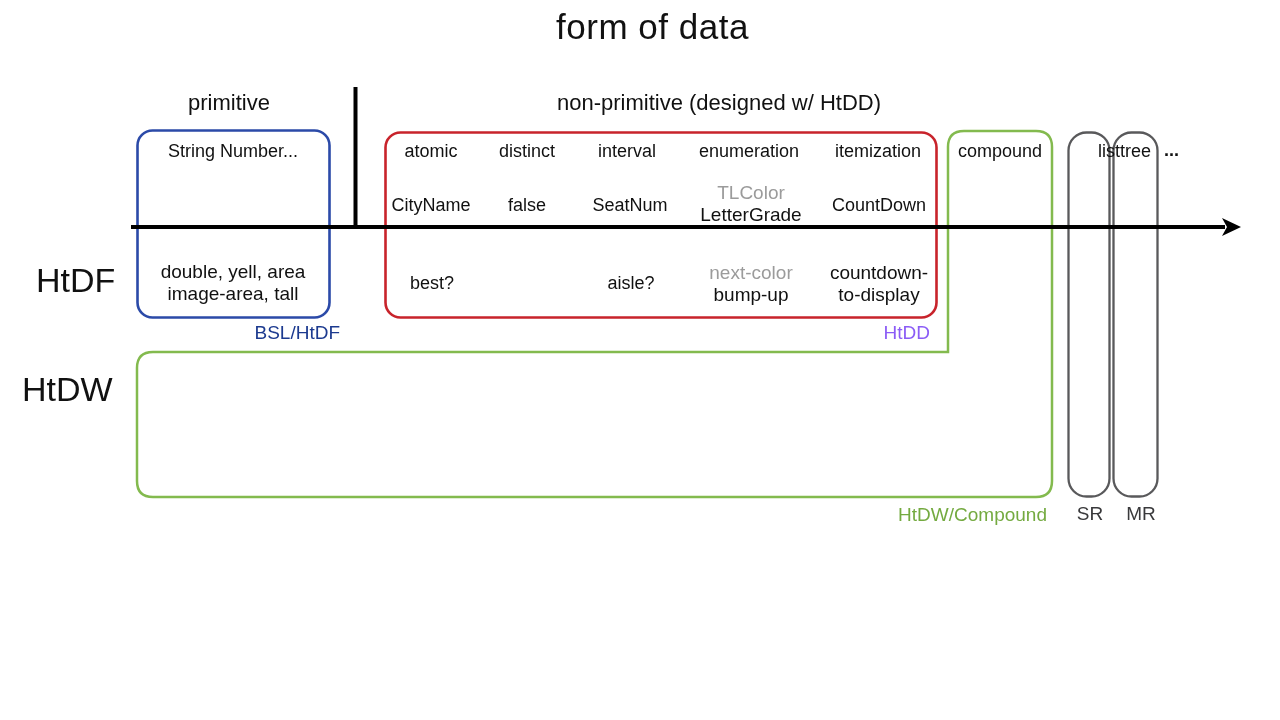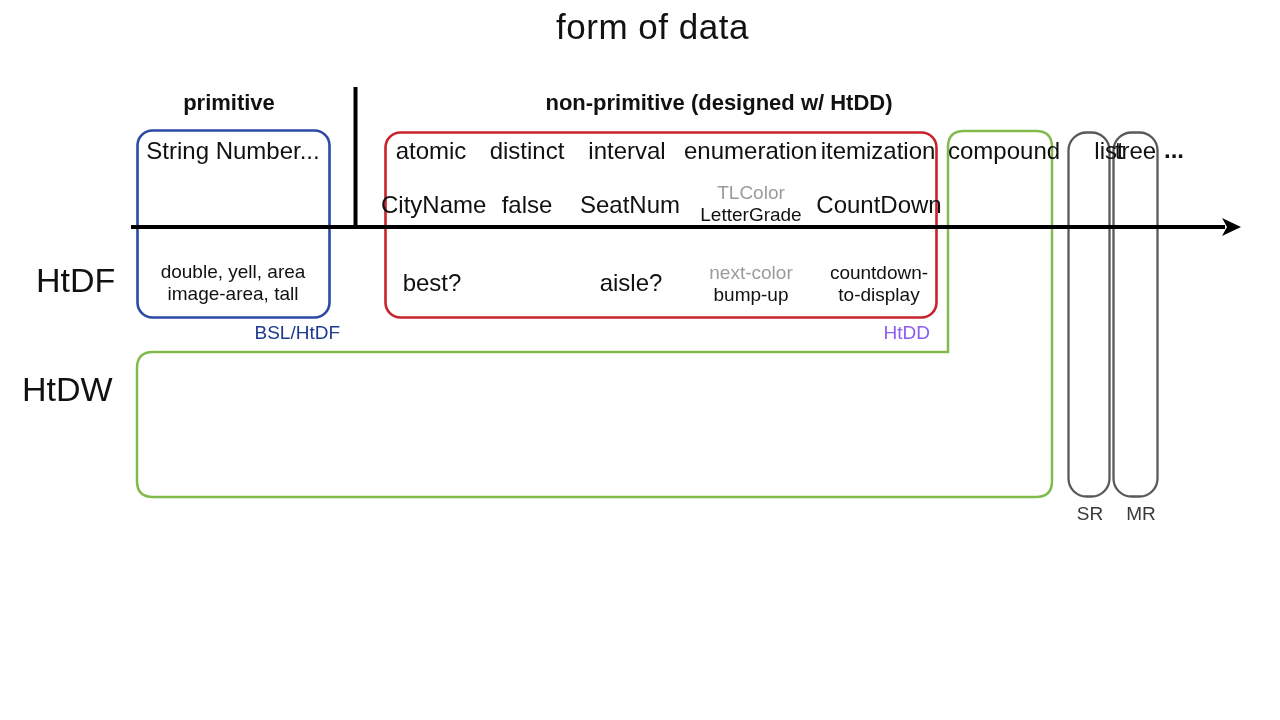--- a/index.html
+++ b/index.html
@@ -4,23 +4,23 @@
 <style>
   html,body{margin:0;padding:0;}
   body{width:1280px;height:720px;background:#ffffff;position:relative;overflow:hidden;
        font-family:"Liberation Sans", sans-serif;color:#111;}
   .stage{position:absolute;left:0;top:0;width:1280px;height:720px;}
   svg.lines{position:absolute;left:0;top:0;width:1280px;height:720px;}
   .txt{position:absolute;white-space:nowrap;}
   .ctr{text-align:center;}
   .rgt{text-align:right;}
   .title{font-size:35px;letter-spacing:0.5px;}
-  .hdr{font-size:22px;font-weight:bold;}
+  .hdr{font-size:22px;}
   .rowlbl{font-size:34px;}
-  .cell{font-size:24px;line-height:22px;}
+  .cell{font-size:18px;line-height:22px;}
   .cell2{font-size:19px;line-height:22px;white-space:normal;}
   .lbl{font-size:19px;}
   .blue-t{color:#1c3a8f;}
   .red-t{color:#8b5cf6;text-align:right;}
   .green-t{color:#74aa40;}
   .gray-t{color:#9b9b9b;}
   .dgray-t{color:#39393b;}
 </style>
 </head>
 <body>
@@ -83,20 +83,21 @@
     <div class="gray-t">next-color</div>
     <div>bump-up</div>
   </div>
   <div class="cell2 ctr" style="position:absolute;left:813px;width:132px;top:262px;">
     <div>countdown-</div>
     <div>to-display</div>
   </div>
   <div class="txt lbl rgt red-t" style="left:830px;width:100px;top:322px;">HtDD</div>
 
   <div class="txt cell ctr" style="left:948px;width:104px;top:140px;">compound</div>
+  <div class="txt lbl rgt green-t" style="left:847px;width:200px;top:504px;">HtDW/Compound</div>
 
   <div class="txt cell ctr" style="left:1068px;width:42px;top:140px;margin-left:20px;">list</div>
   <div class="txt cell ctr" style="left:1113px;width:45px;top:140px;">tree</div>
   <div class="txt cell" style="left:1164px;top:139px;font-weight:bold;">...</div>
   <div class="txt lbl ctr dgray-t" style="left:1066px;width:48px;top:503px;">SR</div>
   <div class="txt lbl ctr dgray-t" style="left:1116px;width:50px;top:503px;">MR</div>
 
 </div>
 
 </body></html>

